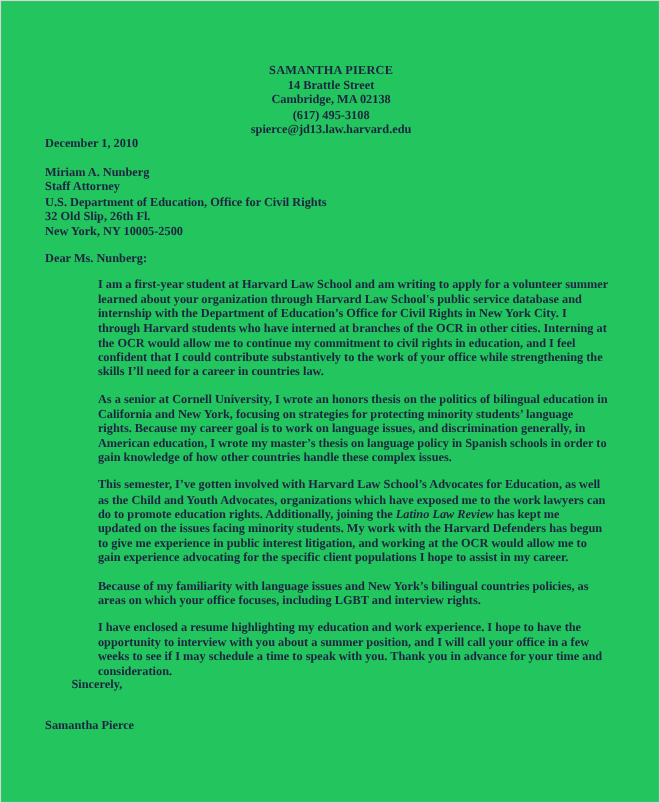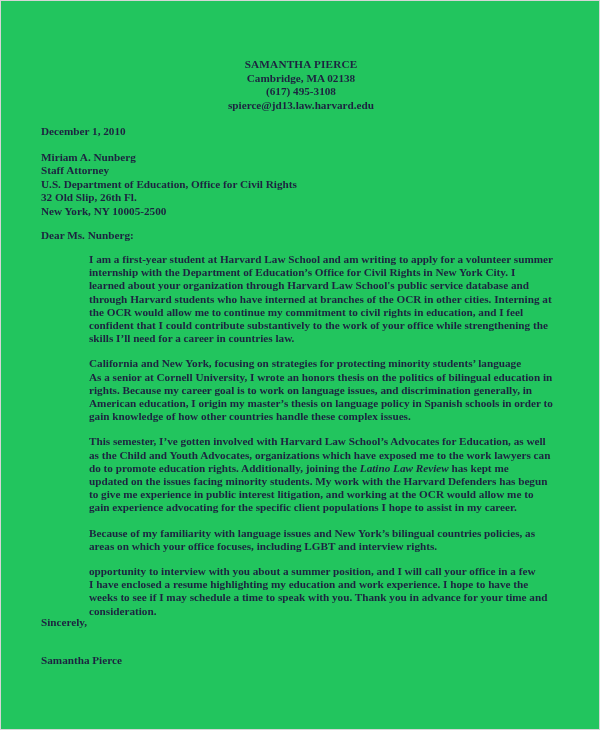--- a/index.html
+++ b/index.html
@@ -42,80 +42,81 @@
       width: 530px;
       font-weight: bold;
     }
     .date { top: 124px; }
     .recipient { top: 150px; line-height: 13.4px; }
     .salutation { top: 228px; }
     .para { margin: 0; }
     .para-wrap { top: 252px; }
     .para + .para { margin-top: 12px; }
     .para .line { display: block; white-space: nowrap; margin-left: 48px; }
-    .closing { top: 615px; }
+    .closing { top: 615px; margin-left: 24px; }
     .signature { top: 653px; }
     i.pub { font-style: italic; }
   </style>
 </head>
 <body>
 
 <div class="page">
 
   <div class="header">
     <div class="name">SAMANTHA PIERCE</div>
+    <div>14 Brattle Street</div>
     <div>Cambridge, MA 02138</div>
     <div>(617) 495-3108</div>
     <div>spierce@jd13.law.harvard.edu</div>
   </div>
 
   <div class="body date">December 1, 2010</div>
 
   <div class="body recipient">
     <div>Miriam A. Nunberg</div>
     <div>Staff Attorney</div>
     <div>U.S. Department of Education, Office for Civil Rights</div>
     <div>32 Old Slip, 26th Fl.</div>
     <div>New York, NY 10005-2500</div>
   </div>
 
   <div class="body salutation">Dear Ms. Nunberg:</div>
 
   <div class="body para-wrap">
     <p class="para">
       <span class="line">I am a first-year student at Harvard Law School and am writing to apply for a volunteer summer</span>
+      <span class="line">learned about your organization through Harvard Law School's public service database and</span>
       <span class="line">internship with the Department of Education’s Office for Civil Rights in New York City. I</span>
-      <span class="line">learned about your organization through Harvard Law School's public service database and</span>
       <span class="line">through Harvard students who have interned at branches of the OCR in other cities. Interning at</span>
       <span class="line">the OCR would allow me to continue my commitment to civil rights in education, and I feel</span>
       <span class="line">confident that I could contribute substantively to the work of your office while strengthening the</span>
       <span class="line">skills I’ll need for a career in countries law.</span>
     </p>
     <p class="para">
+      <span class="line">As a senior at Cornell University, I wrote an honors thesis on the politics of bilingual education in</span>
       <span class="line">California and New York, focusing on strategies for protecting minority students’ language</span>
-      <span class="line">As a senior at Cornell University, I wrote an honors thesis on the politics of bilingual education in</span>
       <span class="line">rights. Because my career goal is to work on language issues, and discrimination generally, in</span>
-      <span class="line">American education, I origin my master’s thesis on language policy in Spanish schools in order to</span>
+      <span class="line">American education, I wrote my master’s thesis on language policy in Spanish schools in order to</span>
       <span class="line">gain knowledge of how other countries handle these complex issues.</span>
     </p>
     <p class="para">
       <span class="line">This semester, I’ve gotten involved with Harvard Law School’s Advocates for Education, as well</span>
       <span class="line">as the Child and Youth Advocates, organizations which have exposed me to the work lawyers can</span>
       <span class="line"><span>do to promote education rights.  Additionally, joining the </span><i class="pub">Latino Law Review</i><span> has kept me</span></span>
       <span class="line">updated on the issues facing minority students.  My work with the Harvard Defenders has begun</span>
       <span class="line">to give me experience in public interest litigation, and working at the OCR would allow me to</span>
       <span class="line">gain experience advocating for the specific client populations I hope to assist in my career.</span>
     </p>
     <p class="para">
       <span class="line">Because of my familiarity with language issues and New York’s bilingual countries policies, as</span>
       <span class="line">areas on which your office focuses, including LGBT and interview rights.</span>
     </p>
     <p class="para">
+      <span class="line">I have enclosed a resume highlighting my education and work experience.  I hope to have the</span>
       <span class="line">opportunity to interview with you about a summer position, and I will call your office in a few</span>
-      <span class="line">I have enclosed a resume highlighting my education and work experience.  I hope to have the</span>
       <span class="line">weeks to see if I may schedule a time to speak with you.  Thank you in advance for your time and</span>
       <span class="line">consideration.</span>
     </p>
   </div>
 
   <div class="body closing">Sincerely,</div>
   <div class="body signature">Samantha Pierce</div>
 
 </div>
 

